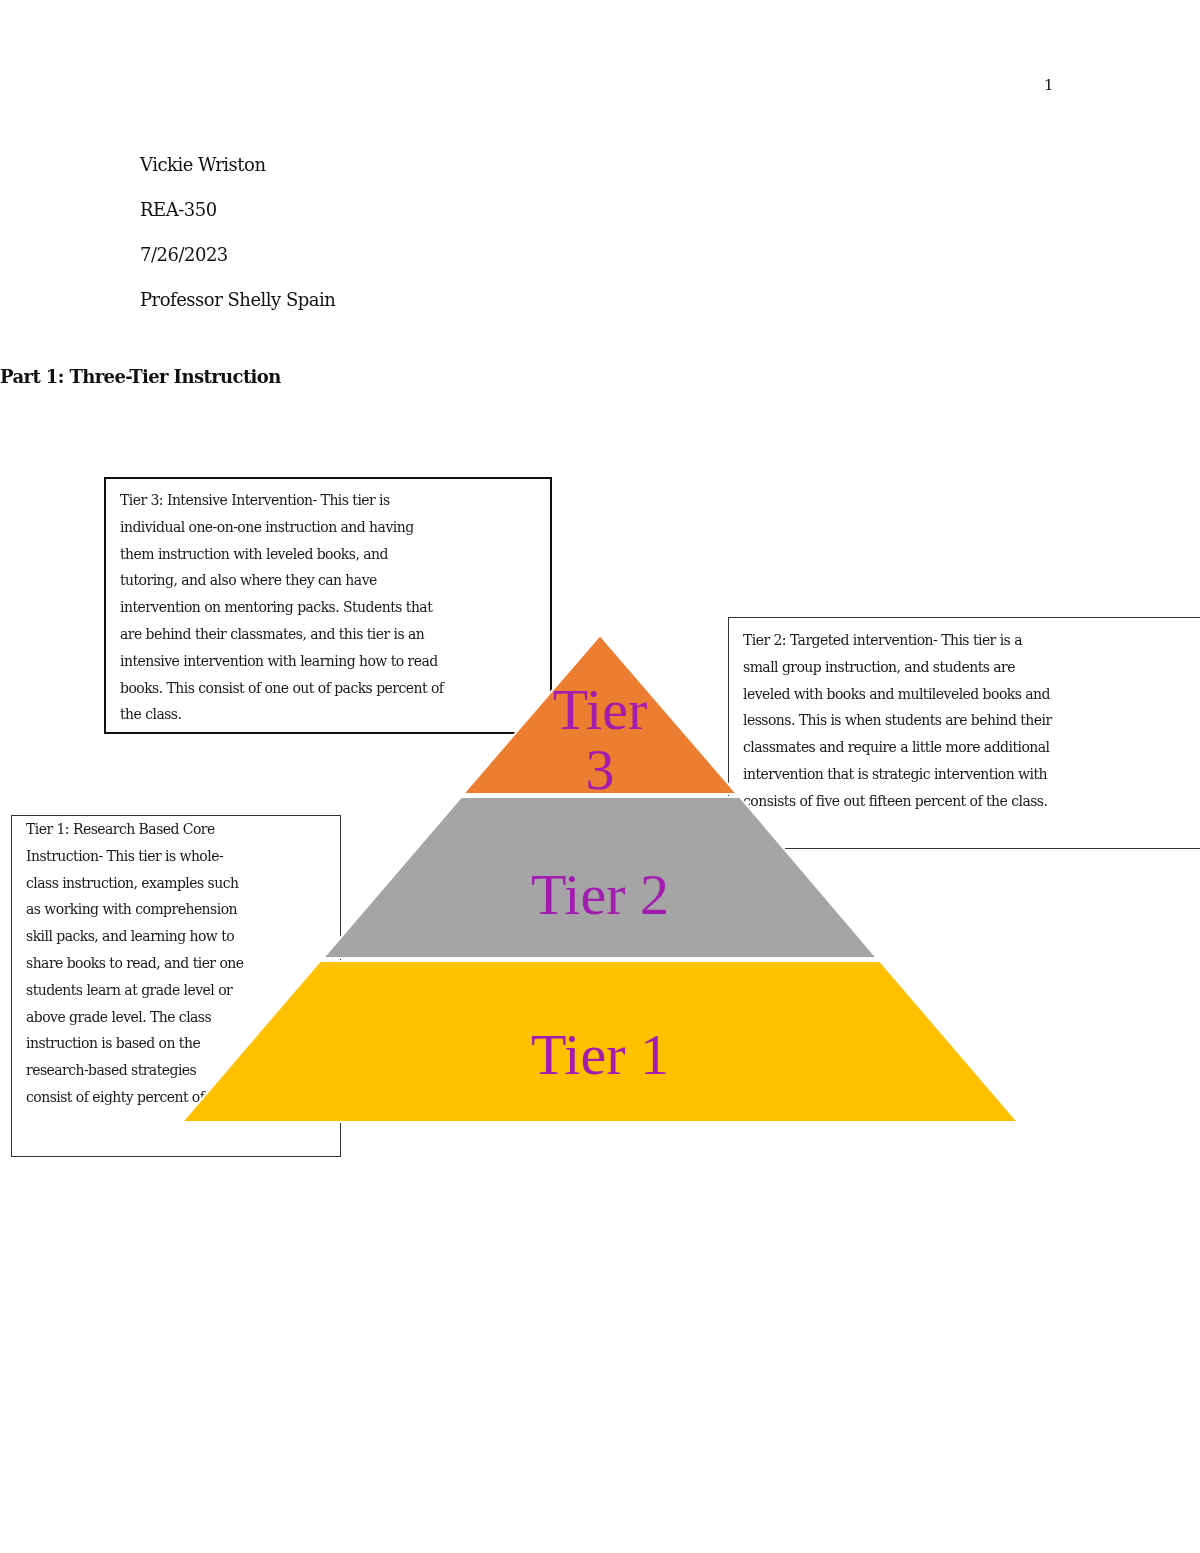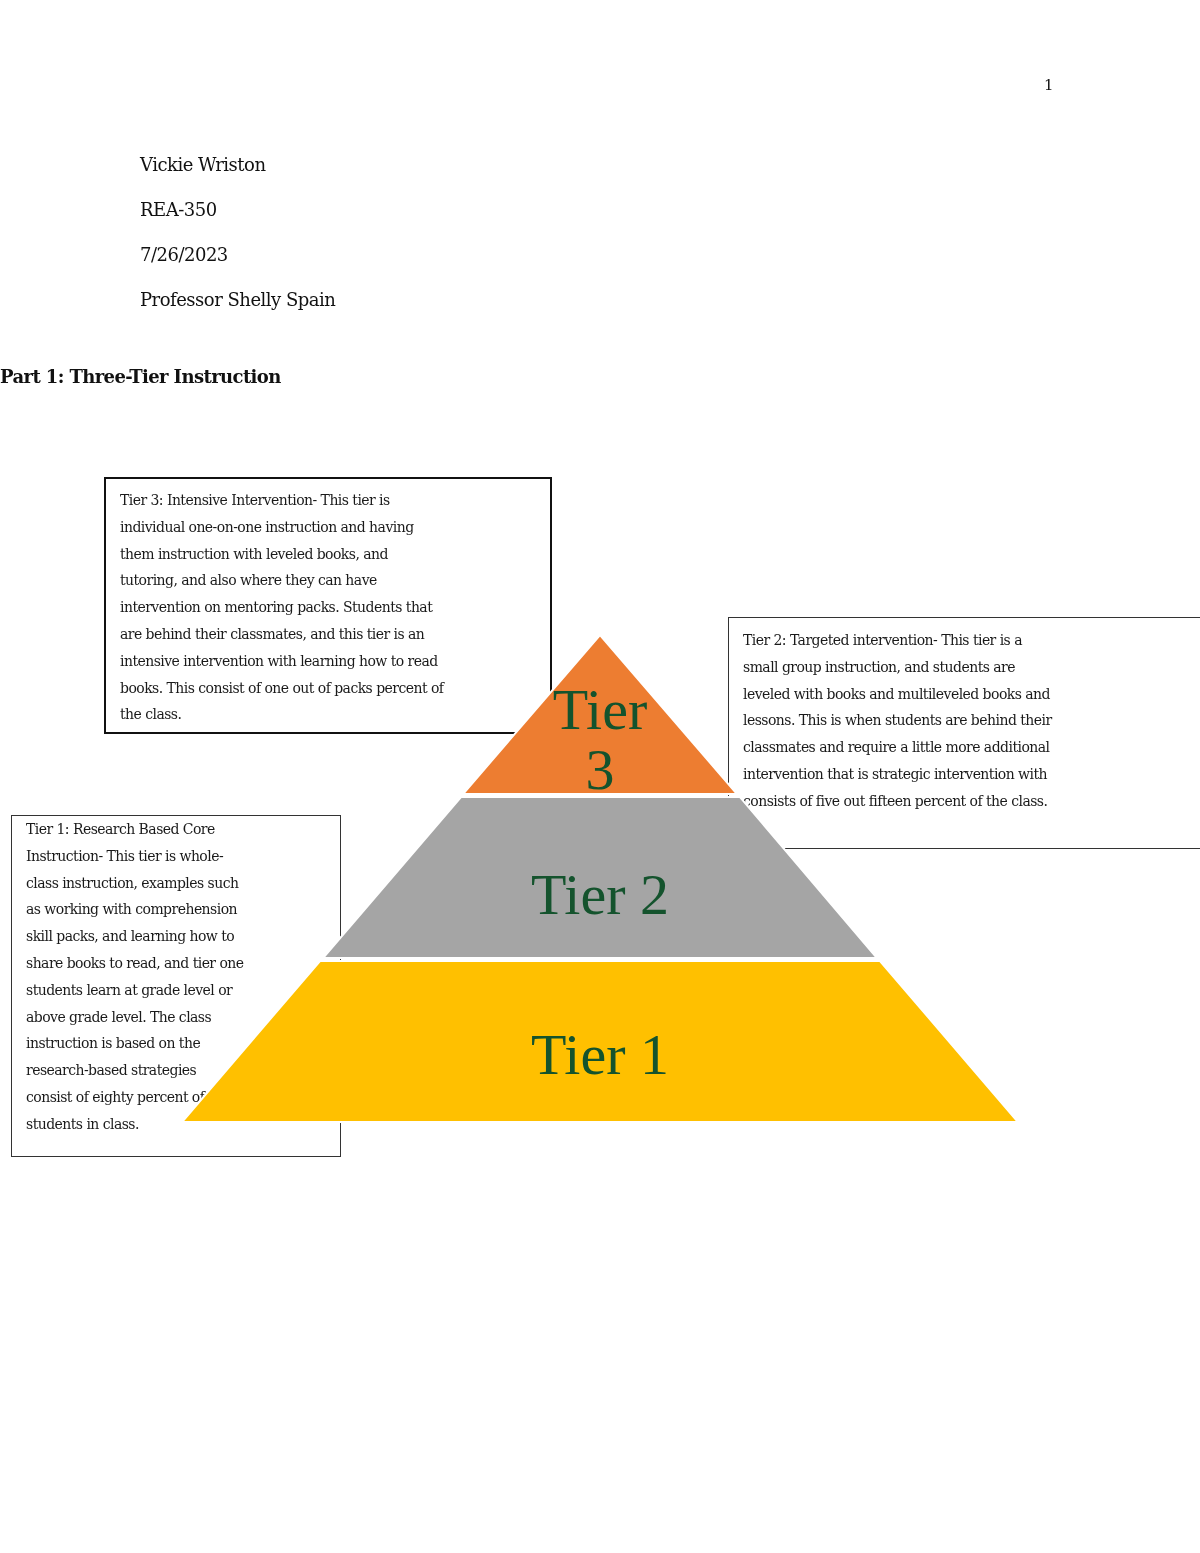--- a/index.html
+++ b/index.html
@@ -88,21 +88,21 @@
       height: 1553px;
       z-index: 2;
       pointer-events: none;
     }
     .pyramid polygon {
       pointer-events: auto;
     }
     .tier-label {
       position: absolute;
       z-index: 3;
-      color: #14532d;
+      color: #a21caf;
       font-family: "Liberation Serif", "DejaVu Serif", serif;
       font-size: 58px;
       text-align: center;
       line-height: 66px;
     }
     .tier-label-3 {
       left: 540px;
       top: 680px;
       width: 120px;
       height: 114px;
@@ -162,21 +162,20 @@
   <div>Instruction- This tier is whole-</div>
   <div>class instruction, examples such</div>
   <div>as working with comprehension</div>
   <div>skill packs, and learning how to</div>
   <div>share books to read, and tier one</div>
   <div>students learn at grade level or</div>
   <div>above grade level. The class</div>
   <div>instruction is based on the</div>
   <div>research-based strategies</div>
   <div>consist of eighty percent of</div>
-  <div>students in class.</div>
 </div>
 
 <svg class="pyramid" viewBox="0 0 1200 1553" xmlns="http://www.w3.org/2000/svg">
   <polygon points="600,635 737,794 463,794" fill="#ED7D31" stroke="#ffffff" stroke-width="2"></polygon>
   <polygon points="461,797 740,797 877,958 323,958" fill="#A5A5A5" stroke="#ffffff" stroke-width="2"></polygon>
   <polygon points="320,961 880,961 1018,1122 182,1122" fill="#FFC000" stroke="#ffffff" stroke-width="2"></polygon>
 </svg>
 
 <div class="tier-label tier-label-3">Tier 3</div>
 <div class="tier-label tier-label-2">Tier 2</div>

